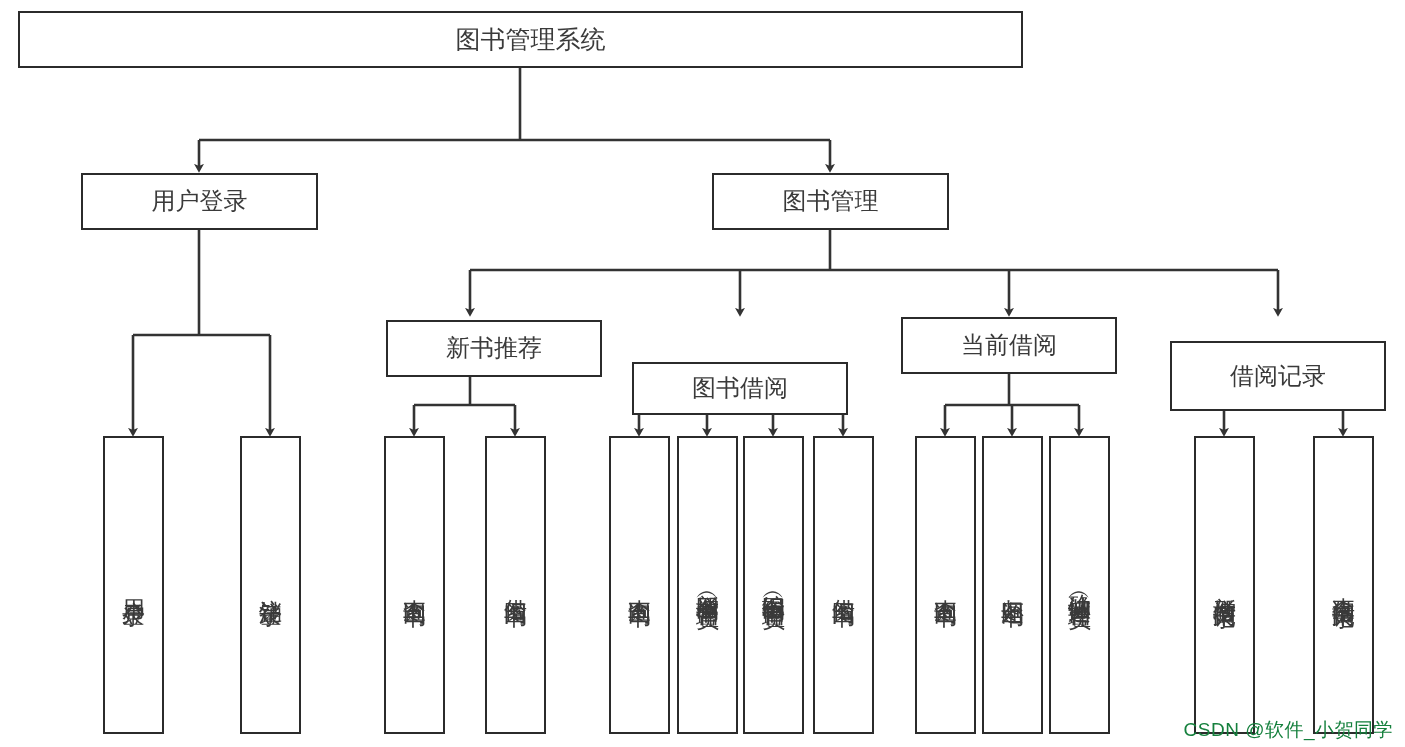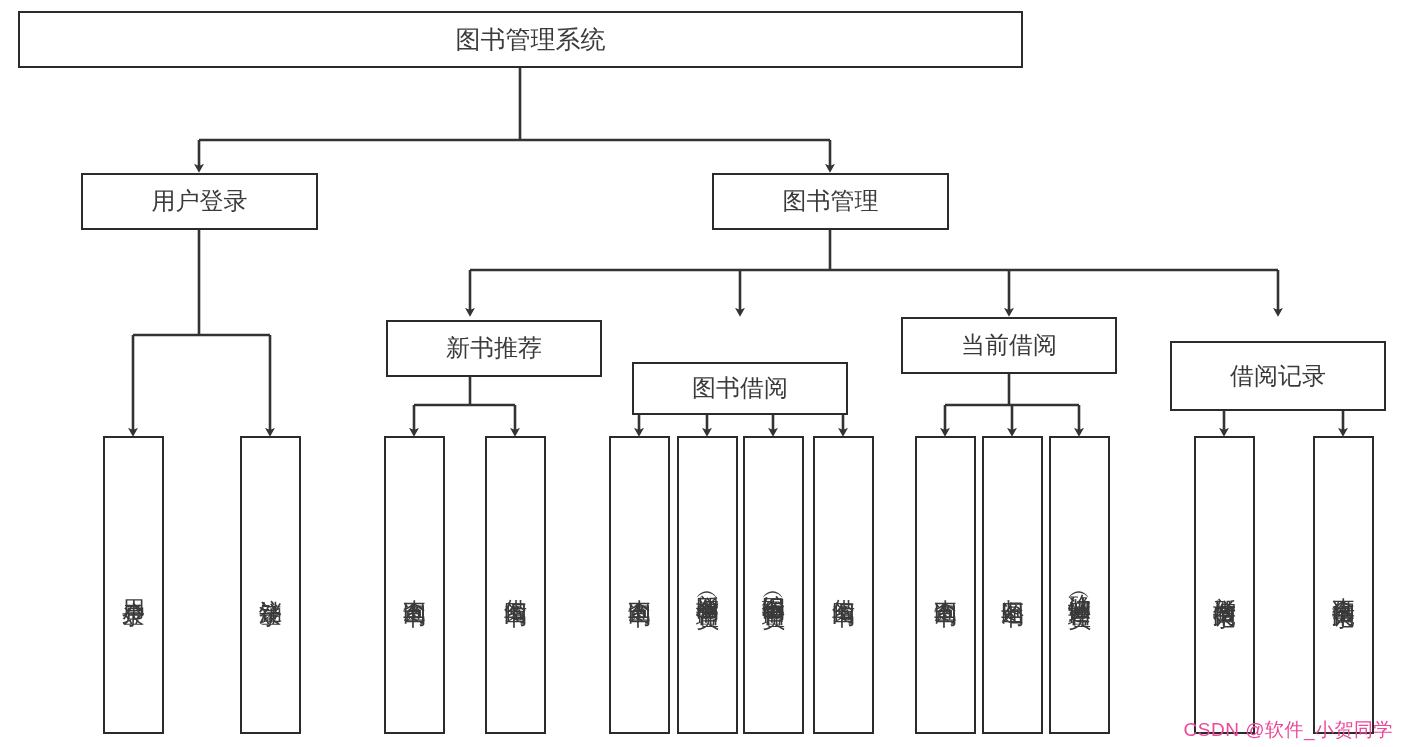--- a/index.html
+++ b/index.html
@@ -52,21 +52,21 @@
   }
   .node.leaf .lbl{
     writing-mode:vertical-rl;
     text-orientation:upright;
   }
   #watermark{
     position:absolute;
     right:12px;
     bottom:4px;
     font-size:19px;
-    color:#ec4899;
+    color:#15803d;
     letter-spacing:0.5px;
     white-space:nowrap;
     margin-top:36px;
   }
 </style>
 </head>
 <body>
 
 <div id="canvas">
 

